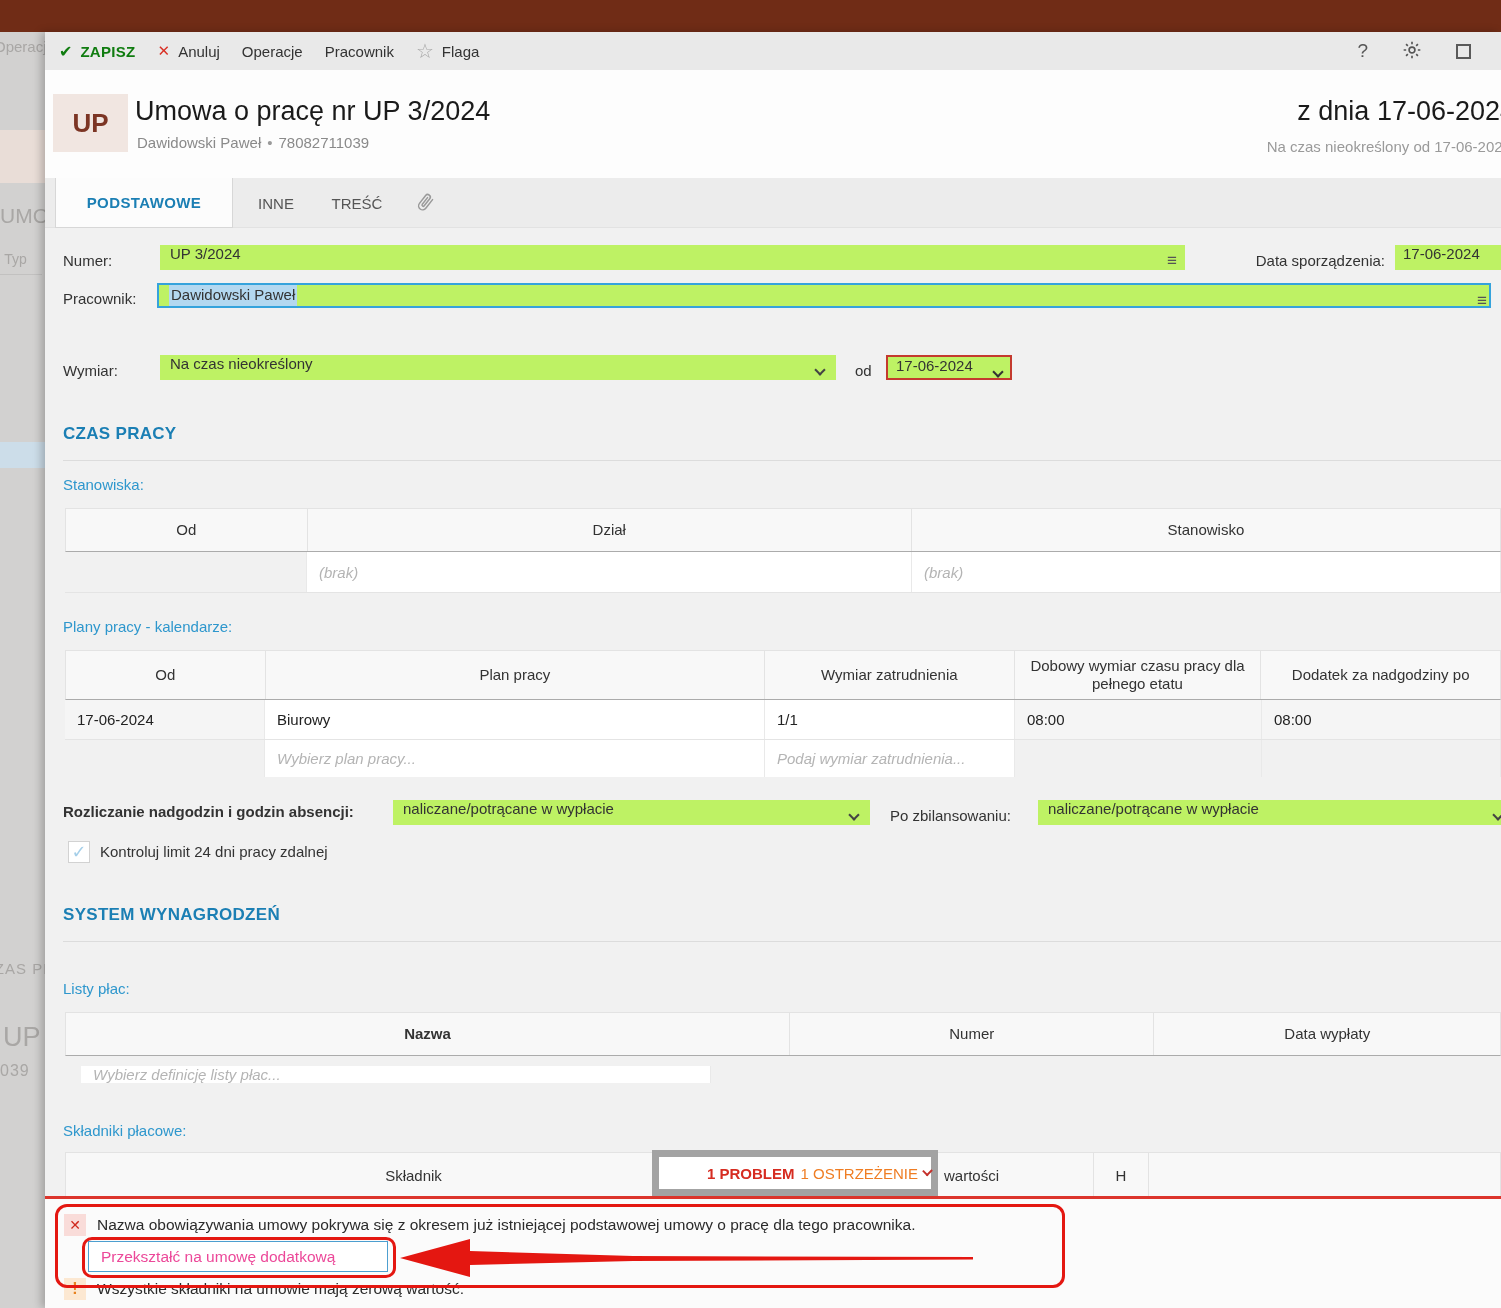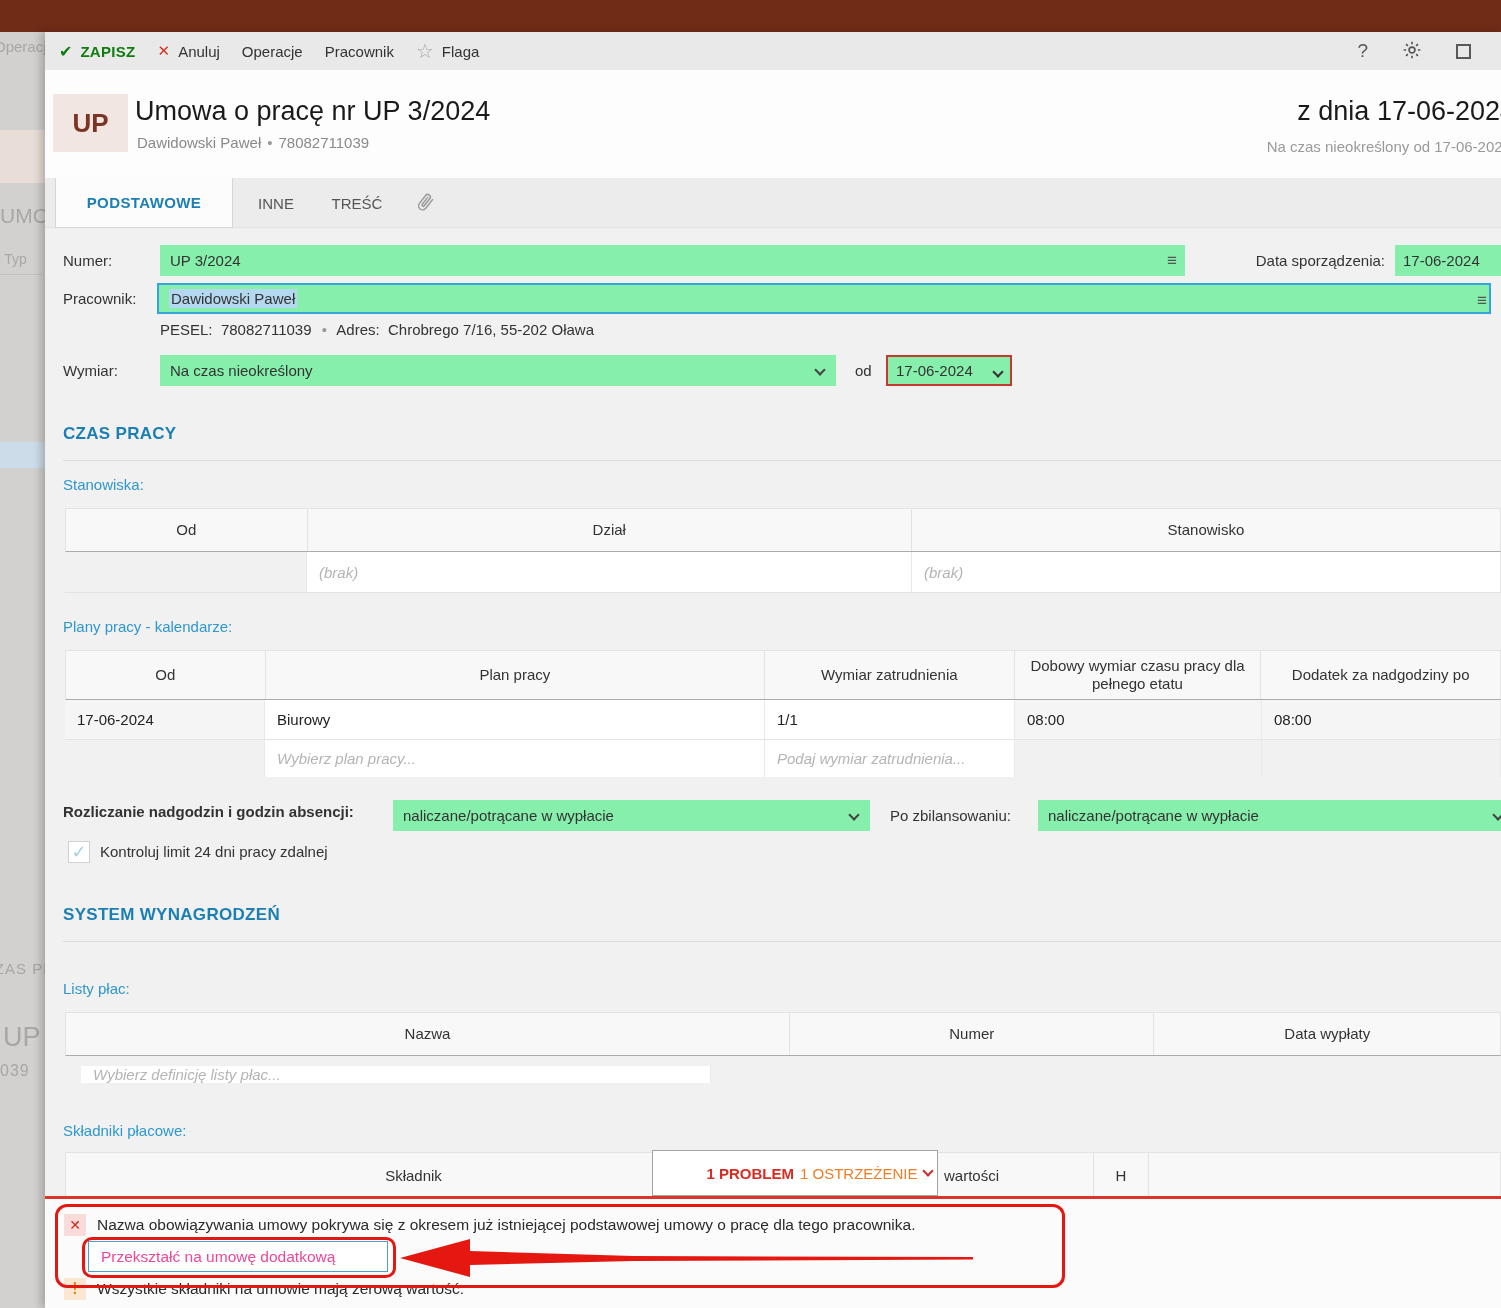--- a/index.html
+++ b/index.html
@@ -54,21 +54,21 @@
   .tabbar{position:absolute;left:0;top:146px;width:100%;height:50px;background:#ececec;border-bottom:1px solid #e2e2e2;}
   .tab{position:absolute;top:0;height:50px;display:flex;align-items:center;justify-content:center;font-size:15px;color:#555;}
   .tab-active{left:10px;width:178px;background:#fcfcfc;border:1px solid #d7d7d7;border-top:none;color:var(--accent-blue);font-weight:bold;letter-spacing:.4px;}
   .tab-inne{left:200px;width:62px;}
   .tab-tresc{left:274px;width:76px;}
   .clip-wrap{position:absolute;left:370px;top:12px;width:24px;height:28px;}
 
   
   .content{position:absolute;left:0;top:196px;width:1456px;height:1080px;background:#f1f1f1;font-size:15px;color:#333;}
   .lbl{position:absolute;line-height:31px;white-space:nowrap;}
-  .field{position:absolute;height:31px;background:#86efac;display:flex;align-items:center;padding:0 10px;white-space:nowrap;}
+  .field{position:absolute;height:25px;background:#bef264;display:flex;padding:0 10px;white-space:nowrap;}
   .burger{position:absolute;right:8px;top:0;line-height:31px;font-size:17px;color:#555;}
   .chev{position:absolute;right:12px;top:11px;width:8px;height:8px;border-right:2px solid #444;border-bottom:2px solid #444;transform:rotate(45deg);}
   .field-focus{border:2px solid var(--focus-blue);}
   .sel-text{background:#b3d8f0;padding:1px 2px;}
   .field-red{border:2px solid #c43a2e;}
   .blue-label{position:absolute;color:#2e97cd;font-size:15px;white-space:nowrap;}
   .section-h{position:absolute;color:var(--accent-blue);font-size:17px;font-weight:bold;letter-spacing:.3px;white-space:nowrap;}
   .divider{position:absolute;height:1px;background:#dcdcdc;width:1438px;left:18px;}
 
   
@@ -80,21 +80,21 @@
   .td-white{background:#fff;}
   .td-gray{background:#f5f5f5;}
   .td-empty{background:transparent;}
   .ph{font-style:italic;color:#b4b4b4;}
 
   
   .checkbox{position:absolute;left:23px;top:613px;width:22px;height:22px;background:#fff;border:1px solid #d2d2d2;display:flex;align-items:center;justify-content:center;}
   .checkmark{color:#a5cfe9;font-size:18px;font-weight:bold;line-height:1;}
 
   
-  .problem-box{position:absolute;left:607px;top:922px;width:286px;height:46px;background:#fff;border:1px solid #a3a3a3;z-index:6;display:flex;align-items:center;justify-content:center;gap:6px;white-space:nowrap;padding-left:48px;}
+  .problem-box{position:absolute;left:607px;top:922px;width:286px;height:46px;background:#fff;border:7px solid #a3a3a3;z-index:6;display:flex;align-items:center;justify-content:center;gap:6px;white-space:nowrap;padding-left:48px;}
   .pb-problem{color:var(--problem-red);font-weight:bold;font-size:15px;}
   .pb-warn{color:var(--warning-orange);font-size:15px;}
   .pb-chev{width:8px;height:8px;border-right:2px solid #c5302a;border-bottom:2px solid #c5302a;transform:rotate(45deg);margin-top:-4px;}
   .red-line{position:absolute;left:0;top:968px;width:1456px;height:3px;background:#dc352c;z-index:5;}
   .msg-area{position:absolute;left:0;top:971px;width:1456px;height:109px;background:#fbfbfb;}
   .msg-icon{position:absolute;width:22px;height:22px;display:flex;align-items:center;justify-content:center;font-weight:bold;font-size:14px;}
   .err-icon{left:19px;top:15px;background:#f9dcd9;color:#cf271b;}
   .warn-icon{left:19px;top:79px;background:#fce8d2;color:#e8821f;font-size:16px;}
   .msg-text{position:absolute;left:52px;font-size:15.5px;color:#2b2b2b;white-space:nowrap;}
   .err-text{top:17px;}
@@ -190,27 +190,20 @@
         <span>17-06-2024</span>
 
       </div>
 
       <div class="lbl" style="left:18px;top:55px;">Pracownik:</div>
       <div class="field field-focus" style="left:112px;top:55px;width:1334px;">
         <span class="sel-text">Dawidowski Paweł</span>
         <span class="burger" style="right:2px;">≡</span>
       </div>
 
-      <div class="lbl" style="left:115px;top:92px;line-height:20px;">
-        <span>PESEL:</span>&nbsp;
-        <span>78082711039</span>
-        <span style="color:#999;margin:0 6px;">•</span>
-        <span>Adres:</span>&nbsp;
-        <span>Chrobrego 7/16, 55-202 Oława</span>
-      </div>
 
       <div class="lbl" style="left:18px;top:127px;">Wymiar:</div>
       <div class="field" style="left:115px;top:127px;width:676px;">
         <span>Na czas nieokreślony</span>
         <span class="chev"></span>
       </div>
       <div class="lbl" style="left:810px;top:127px;">od</div>
       <div class="field field-red" style="left:841px;top:127px;width:126px;padding:0 8px;">
         <span>17-06-2024</span>
         <span class="chev" style="right:8px;border-color:#333;"></span>
@@ -276,21 +269,21 @@
       <div class="checkbox">
         <span class="checkmark">✓</span>
       </div>
       <div class="lbl" style="left:55px;top:613px;line-height:22px;">Kontroluj limit 24 dni pracy zdalnej</div>
 
       <div class="section-h" style="left:18px;top:677px;">SYSTEM WYNAGRODZEŃ</div>
       <div class="divider" style="top:713px;"></div>
       <div class="blue-label" style="left:18px;top:752px;">Listy płac:</div>
 
       <div class="thead" style="left:20px;top:784px;width:1436px;height:44px;">
-        <div class="th" style="width:725px;">Nazwa</div>
+        <div class="th" style="width:725px;font-weight:bold;">Nazwa</div>
         <div class="th" style="width:365px;">Numer</div>
         <div class="th" style="width:346px;">Data wypłaty</div>
       </div>
       <div class="trow" style="left:36px;top:828px;width:1252px;height:37px;border-bottom:none;align-items:center;">
         <div class="td td-white" style="width:725px;">
             <span class="ph">Wybierz definicję listy płac...</span>
           </div>
         <div class="td td-white" style="width:365px;"></div>
         <div class="td td-white" style="width:346px;"></div>
       </div>

